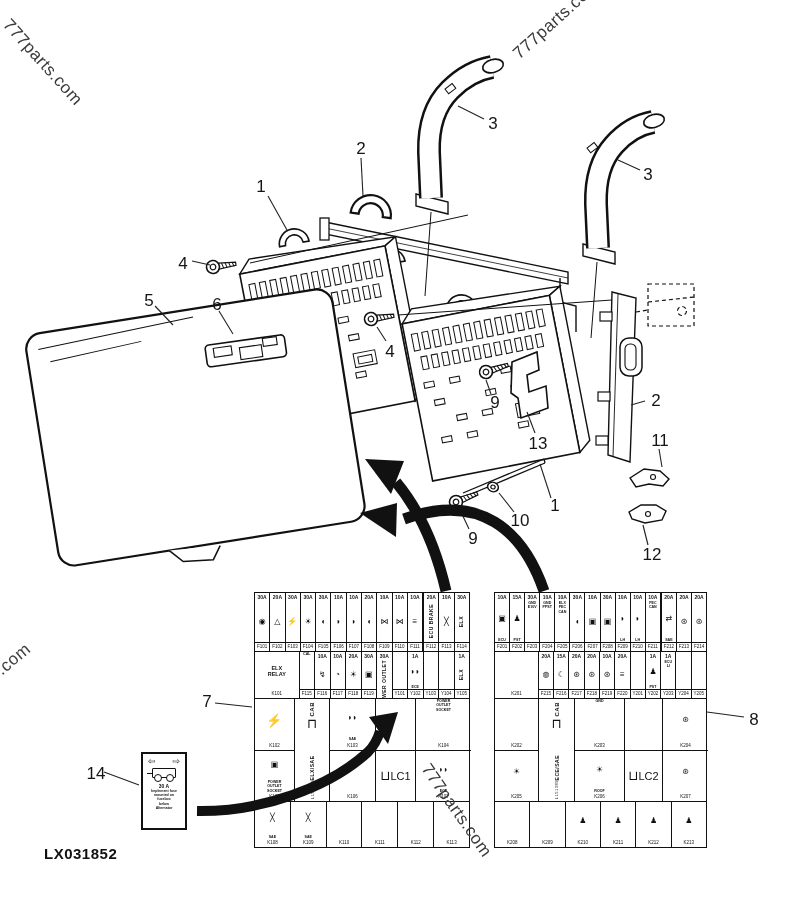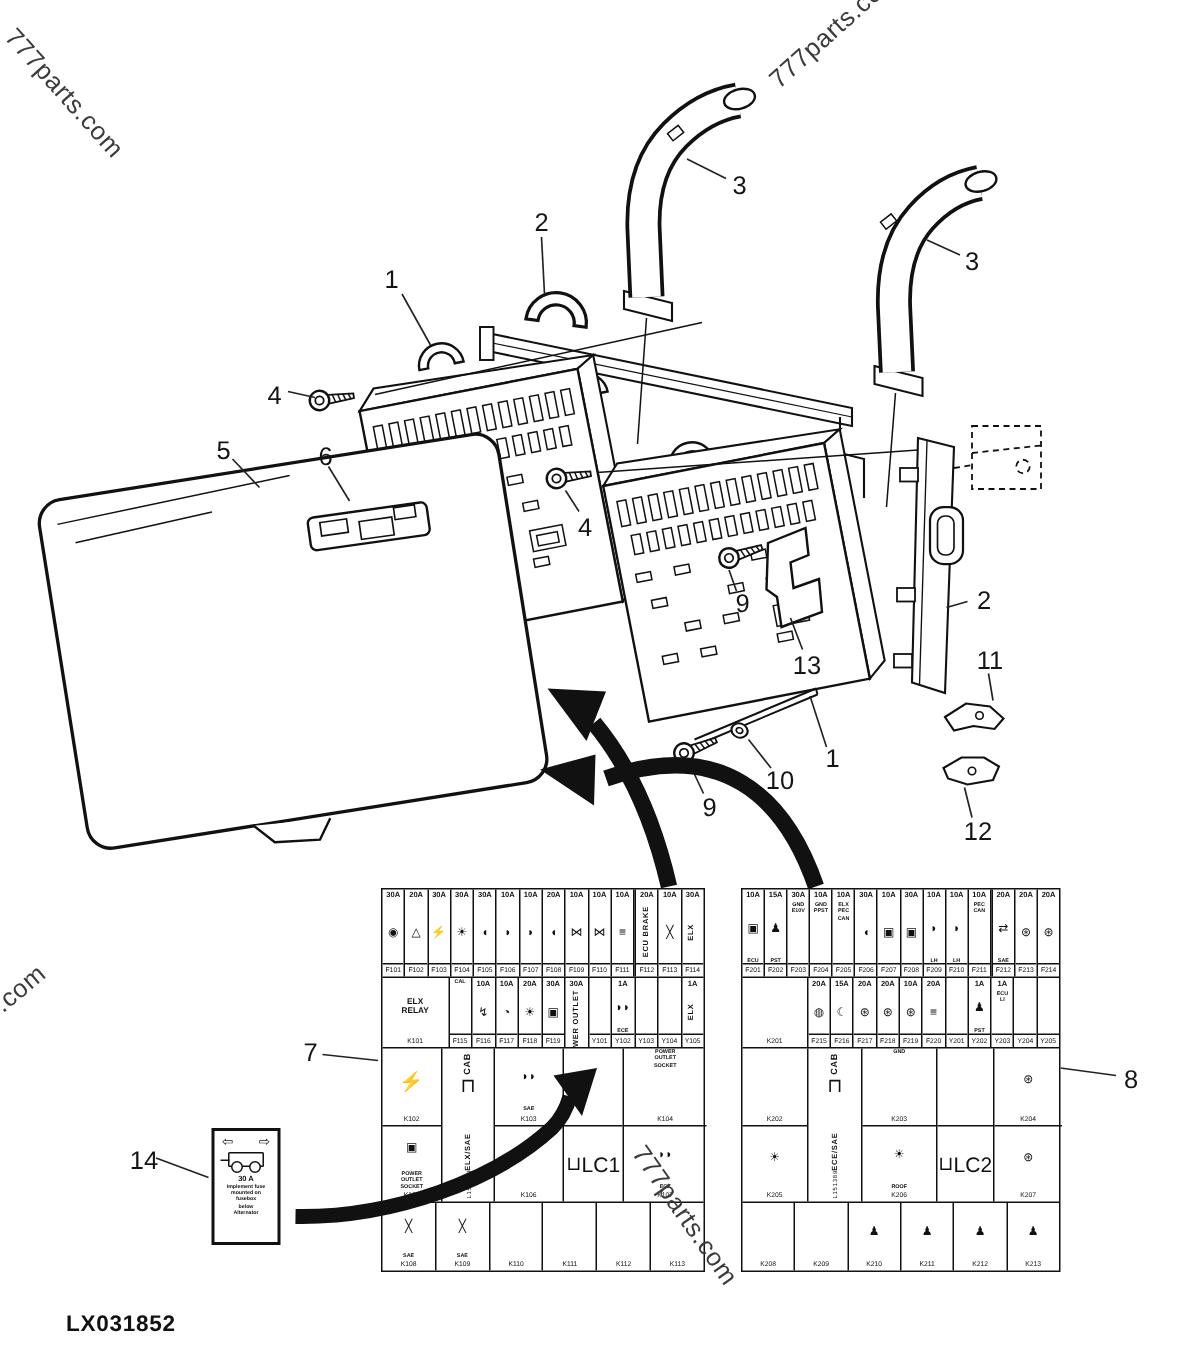--- a/index.html
+++ b/index.html
@@ -4,21 +4,21 @@
 <style>
   html,body{margin:0;padding:0;background:#fff;}
   #canvas{position:relative;width:800px;height:904px;background:#fff;overflow:hidden;
           font-family:"Liberation Sans",sans-serif;color:#111;}
   #diagram{position:absolute;left:0;top:0;z-index:1;}
   #diagram text{font-family:"Liberation Sans",sans-serif;font-size:17px;fill:#151515;}
   #tables-layer{position:absolute;left:0;top:0;width:800px;height:904px;z-index:2;}
   #overlay{position:absolute;left:0;top:0;z-index:4;pointer-events:none;}
   .wm{position:absolute;z-index:5;font-size:17px;color:#3b3b3b;letter-spacing:.5px;
       white-space:nowrap;transform-origin:0 50%;}
-  #code{position:absolute;left:44px;top:874px;z-index:3;font-weight:bold;font-size:15px;
+  #code{position:absolute;left:44px;top:845px;z-index:3;font-weight:bold;font-size:15px;
         letter-spacing:.5px;}
   
   .fuse-table{position:absolute;background:#fff;border:1.6px solid #111;box-sizing:border-box;
       display:flex;flex-direction:column;color:#111;z-index:2;}
   .ft-row{display:flex;border-bottom:1px solid #111;box-sizing:border-box;min-height:0;}
   .ft-row:last-child{border-bottom:none;flex:1;}
   .cell{position:relative;border-right:1px solid #111;box-sizing:border-box;display:flex;
       flex-direction:column;align-items:center;overflow:hidden;flex:1 1 0;min-width:0;}
   .cell:last-child{border-right:none;}
   .heavyL{border-left:1.6px solid #111;}
@@ -28,21 +28,21 @@
   .icn.big{font-size:13px;}
   .txt{font-size:3.6px;line-height:4.3px;text-align:center;white-space:pre-line;font-weight:bold;}
   .fid{font-size:4.5px;line-height:8px;width:100%;text-align:center;border-top:1px solid #111;
       margin-top:auto;white-space:nowrap;}
   .fid.nob{border-top:none;}
   .vt{writing-mode:vertical-rl;transform:rotate(180deg);font-size:5px;letter-spacing:.5px;
       font-weight:bold;}
   .vt.small{font-size:4px;font-weight:normal;}
   .bigtxt{font-size:5.5px;font-weight:bold;white-space:pre-line;text-align:center;
       line-height:6.5px;margin:auto;}
-  .lc{font-size:14px;font-weight:normal;}
+  .lc{font-size:11px;font-weight:normal;}
   .ft-mid{display:flex;}
   .mcol{display:flex;flex-direction:column;border-right:1px solid #111;box-sizing:border-box;}
   .mcol:last-child{border-right:none;}
   .mcol .cell{flex:1;border-right:none;border-bottom:1px solid #111;}
   .mcol .cell:last-child{border-bottom:none;}
   
   #label14{position:absolute;left:141px;top:752px;width:46px;height:78px;border:2px solid #111;
       background:#fff;z-index:3;box-sizing:border-box;display:flex;flex-direction:column;
       align-items:center;padding:2px 1px 1px;}
   .l14-arrows{width:100%;display:flex;justify-content:space-between;padding:0 4px;

